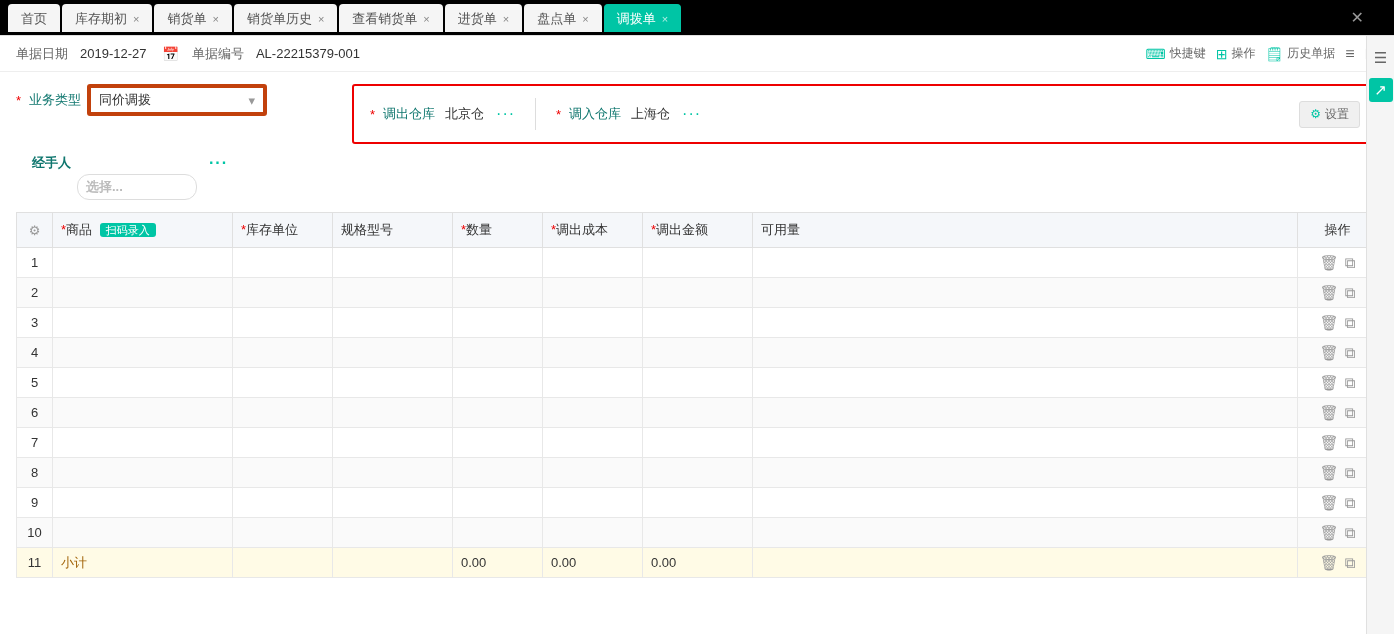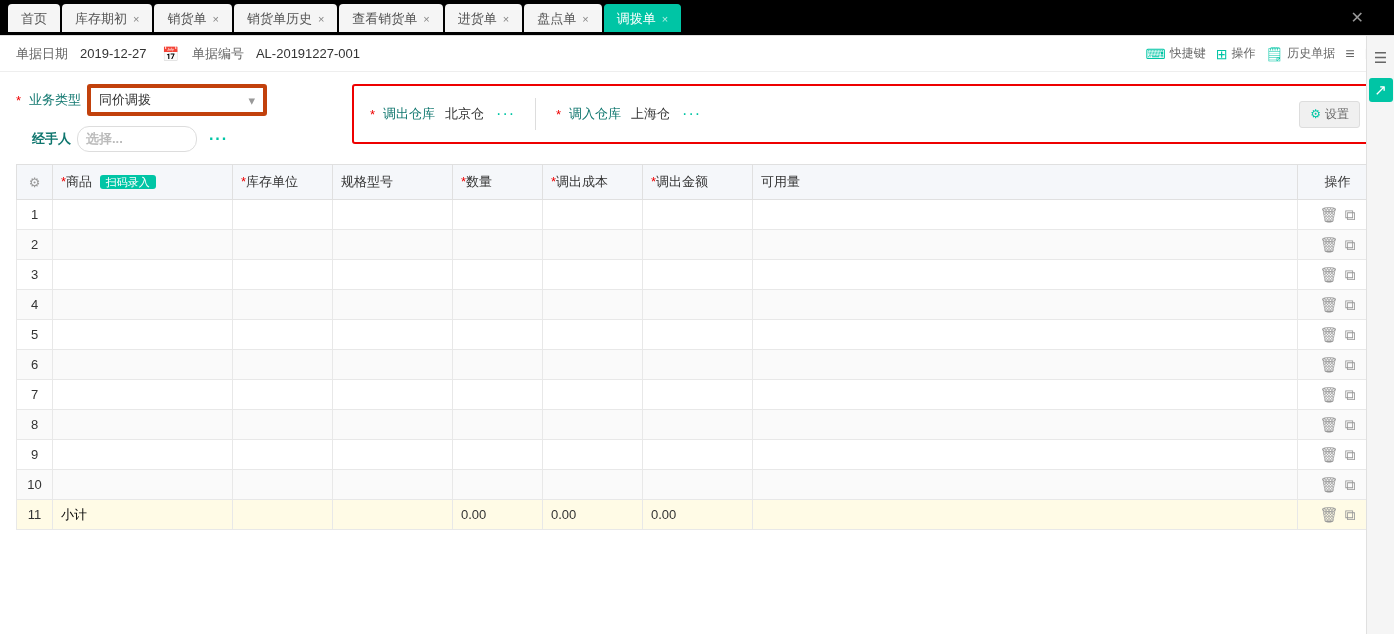--- a/index.html
+++ b/index.html
@@ -57,21 +57,21 @@
     .setting-btn {
       margin-left: auto; background: #f0f0f0; border: 1px solid #ddd; border-radius: 3px;
       padding: 4px 10px; cursor: pointer; display: flex; align-items: center; gap: 4px;
       font-size: 12px; color: #666;
     }
     .setting-icon { color: #00c5a5; }
 
     .field-person { display: flex; align-items: center; gap: 6px; font-weight: bold; }
     .field-person-select {
       border: 1px solid #ddd; border-radius: 12px; padding: 3px 8px;
-      min-width: 120px; color: #bbb; cursor: pointer; background: #fff;
+      min-width: 120px; color: #bbb; cursor: pointer; background: #fff; margin-top: 48px;
     }
 
     
     .table-wrapper { padding: 0 16px; }
     .data-table { width: 100%; border-collapse: collapse; font-size: 13px; }
     .data-table thead tr { background: #f5f7fa; }
     .data-table th {
       padding: 8px 8px; text-align: left; border: 1px solid #e0e0e0;
       font-weight: normal; color: #333; white-space: nowrap;
     }
@@ -141,21 +141,21 @@
     <span class="close-x">×</span>
   </div>
   <button class="close-btn">✕</button>
 </div>
 
 <div class="toolbar-row">
   <span class="toolbar-label">单据日期</span>
   <span class="toolbar-value">2019-12-27</span>
   <span class="date-icon">📅</span>
   <span class="toolbar-label">单据编号</span>
-  <span class="toolbar-value">AL-20191227-001</span>
+  <span class="toolbar-value">AL-22215379-001</span>
 
   <div class="toolbar-right">
     <div class="toolbar-right-item">
       <span class="icon-sym">⌨</span>
       <span>快捷键</span>
     </div>
     <div class="toolbar-right-item">
       <span class="icon-sym">⊞</span>
       <span>操作</span>
     </div>
@@ -391,21 +391,21 @@
       <td></td>
       <td>
         <div class="op-cell">
           <span class="op-icon">🗑</span>
           <span class="op-icon">⧉</span>
         </div>
       </td>
     </tr>
         <tr class="subtotal-row">
       <td class="row-num">11</td>
-      <td style="color:#000000;">小计</td>
+      <td style="color:#a16207;">小计</td>
       <td></td>
       <td></td>
       <td>0.00</td>
       <td>0.00</td>
       <td>0.00</td>
       <td></td>
       <td>
         <div class="op-cell">
           <span class="op-icon">🗑</span>
           <span class="op-icon">⧉</span>

